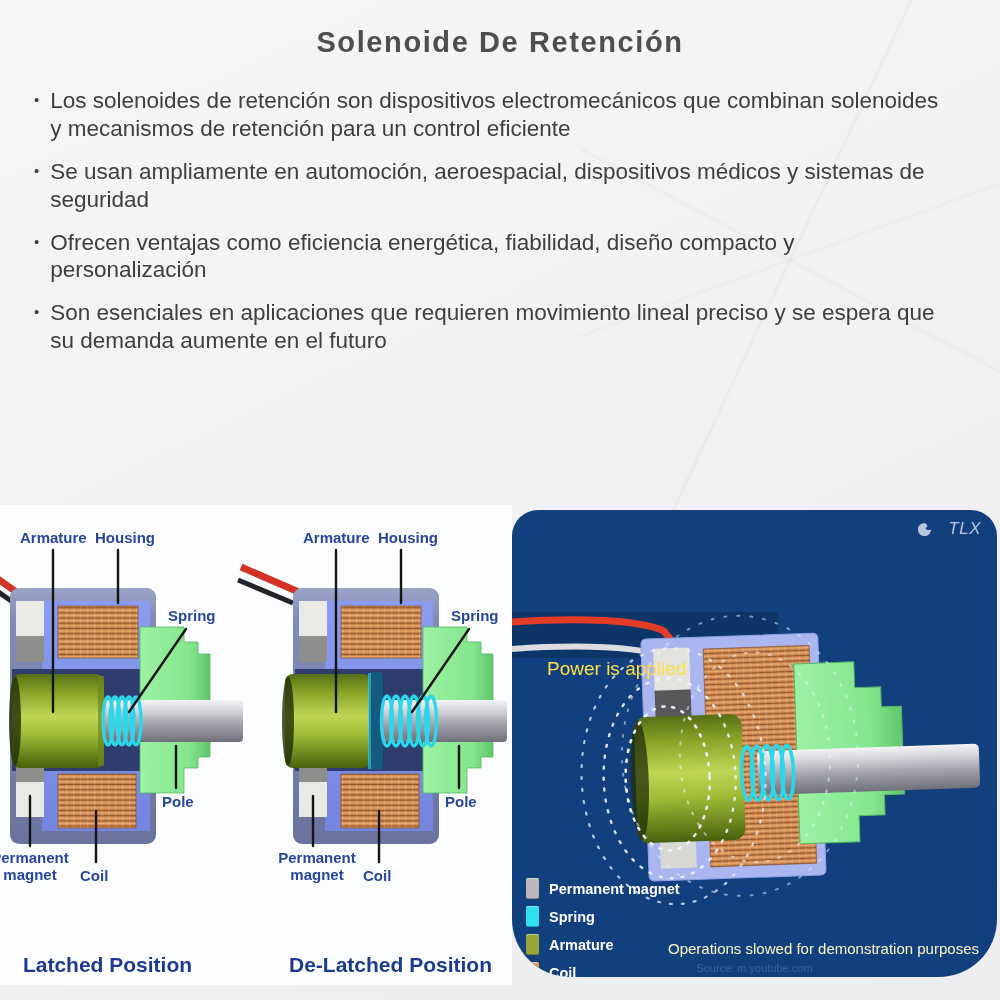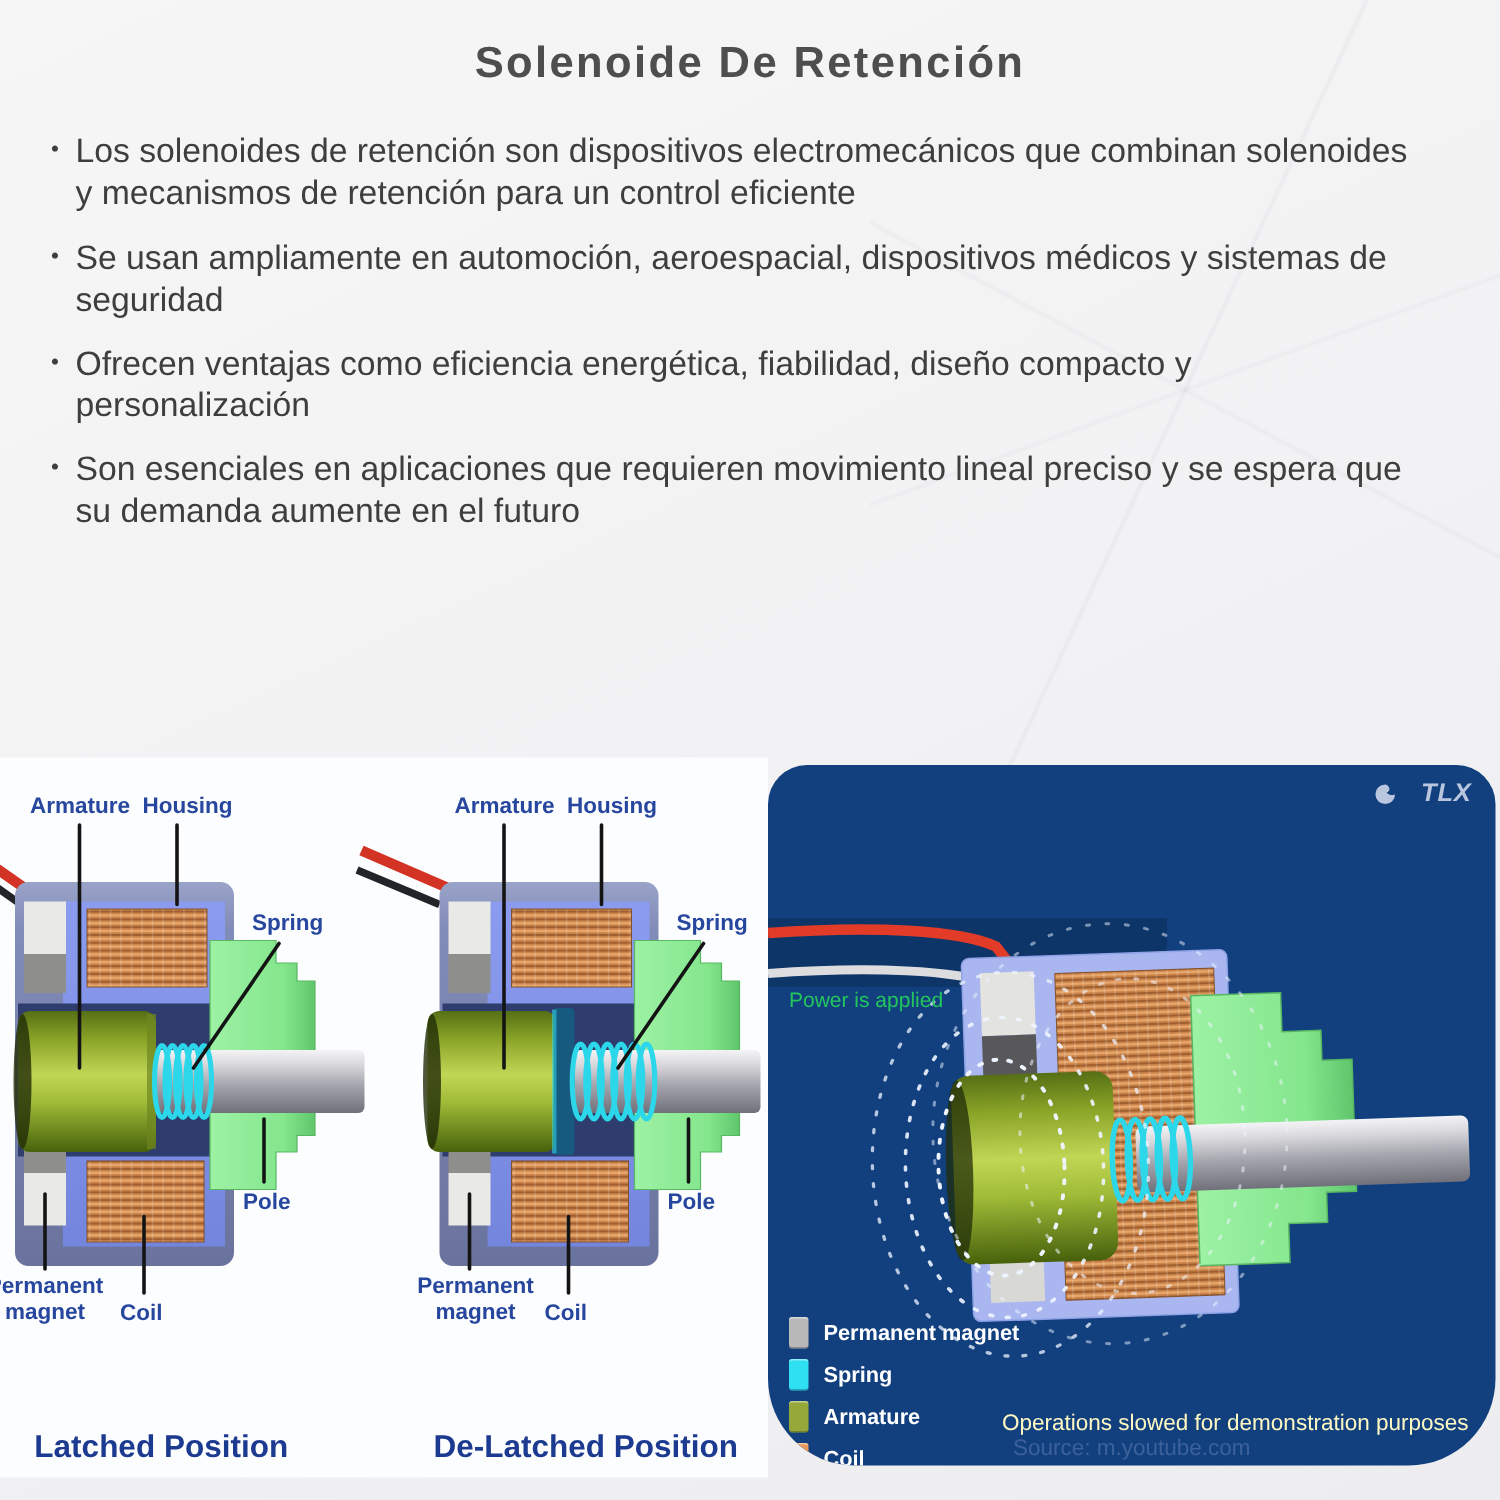--- a/index.html
+++ b/index.html
@@ -41,28 +41,28 @@
   }
   .src-left{position:absolute;left:115px;top:460px;width:280px;text-align:center;color:#bcbcbc;font-size:13px}
 
   .panel{
     position:absolute;left:512px;top:5px;width:485px;height:467px;
     background:#12407f;border-radius:26px 26px 58px 58px;overflow:hidden;
   }
   .scene{position:absolute;left:0;top:0}
   .brand{
     position:absolute;right:16px;top:9px;display:flex;align-items:center;gap:16px;
-    color:#ccd5e9;font-weight:700;font-size:17px;font-style:italic;letter-spacing:.5px;opacity:.9;
-  }
-  .caption{position:absolute;left:14px;top:148px;color:#22c55e;font-size:14px}
+    color:#ccd5e9;font-weight:400;font-size:17px;font-style:italic;letter-spacing:.5px;opacity:.9;
+  }
+  .caption{position:absolute;left:35px;top:148px;color:#fde047;font-size:19px}
   .legend{position:absolute;left:14px;top:368px;display:flex;flex-direction:column;gap:7px}
   .lrow{display:flex;align-items:center;gap:10px;color:#fff;font-size:14.5px;font-weight:600}
   .lswatch{width:13px;height:21px;border-radius:2px;box-shadow:inset 0 1px 0 rgba(255,255,255,.45),inset 0 -1px 0 rgba(0,0,0,.25)}
   .note{position:absolute;right:18px;bottom:20px;color:#fef9c3;font-size:15px;}
-  .psrc{position:absolute;left:0;right:0;bottom:3px;text-align:center;color:#3c619a;font-size:15px}
+  .psrc{position:absolute;left:0;right:0;bottom:3px;text-align:center;color:#3c619a;font-size:11px}
 </style>
 </head>
 <body>
 
 <svg width="0" height="0" style="position:absolute" aria-hidden="true">
   <defs>
     <pattern id="copper" width="7" height="5.2" patternUnits="userSpaceOnUse">
       <rect width="7" height="5.2" fill="#c87f45"></rect>
       <rect width="7" height="1.7" y="0.4" fill="#e6a76d"></rect>
       <rect width="7" height="1" y="3.4" fill="#92552b"></rect>

